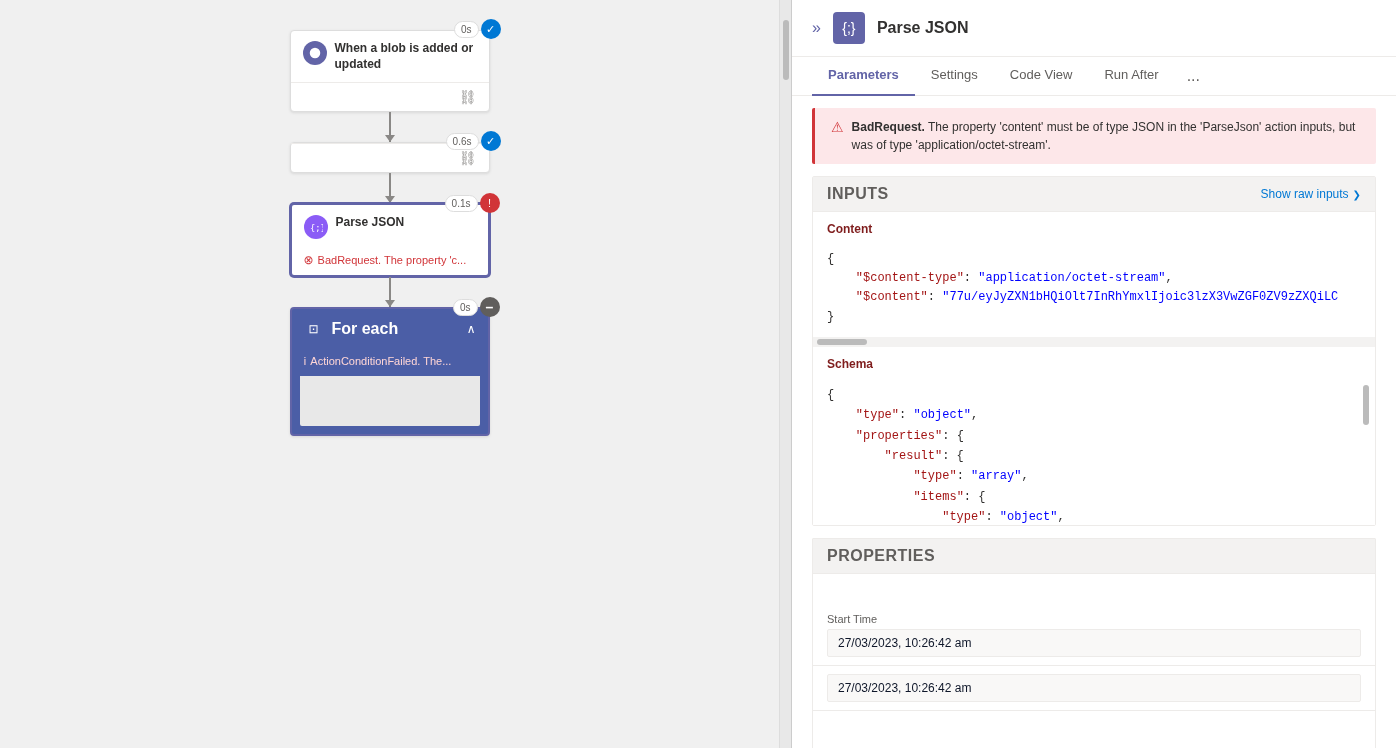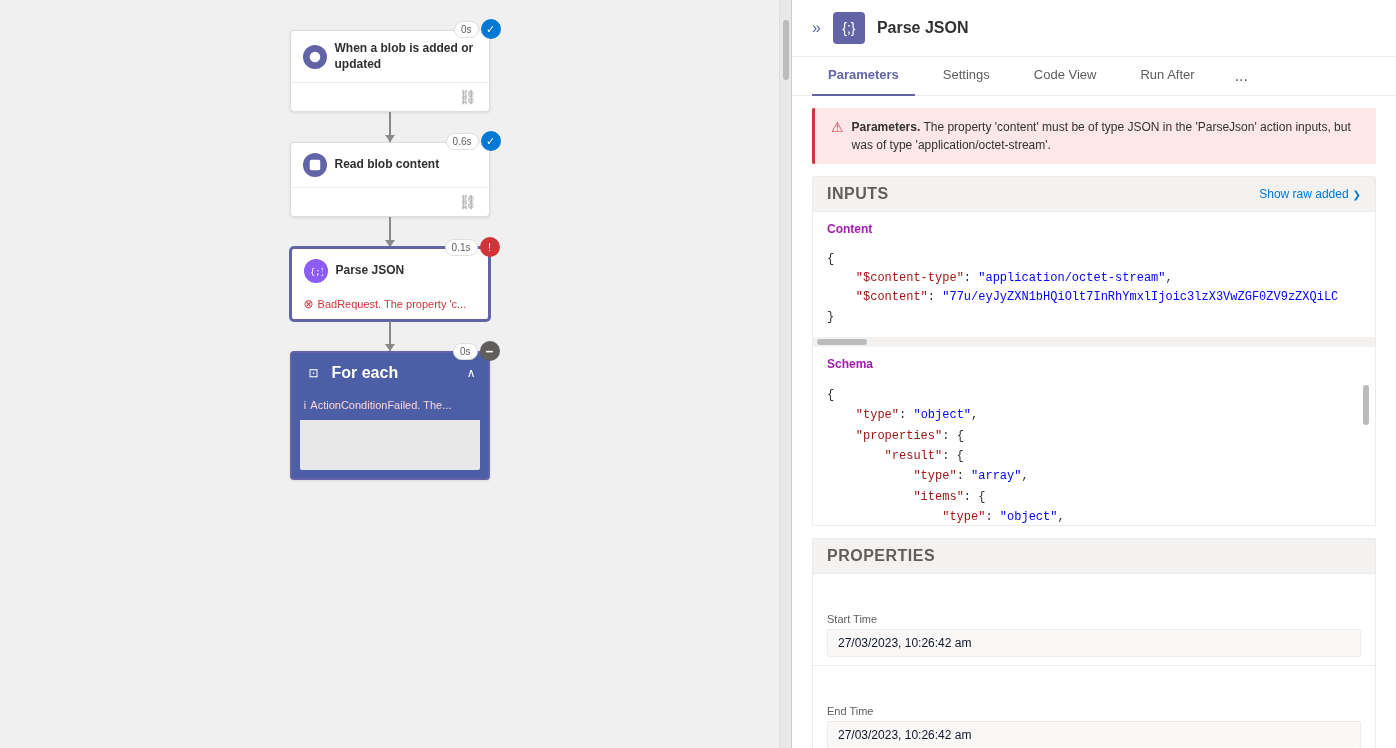--- a/index.html
+++ b/index.html
@@ -50,21 +50,20 @@
       box-shadow: 0 1px 3px rgba(0,0,0,0.1);
     }
 
     .node-card.selected {
       border: 2px solid #6264a7;
       box-shadow: 0 0 0 1px #6264a7;
     }
 
     .node-header {
       display: flex;
-      align-items: center;
       padding: 10px 12px;
       gap: 8px;
     }
 
     .node-icon {
       width: 24px;
       height: 24px;
       background: #6264a7;
       border-radius: 50%;
       display: flex;
@@ -289,21 +288,21 @@
       font-size: 16px;
       font-weight: 600;
       color: #323130;
     }
 
     
     .tabs-bar {
       display: flex;
       padding: 0 20px;
       border-bottom: 1px solid #edebe9;
-      gap: 12px;
+      gap: 0;
     }
 
     .tab {
       padding: 10px 16px;
       font-size: 13px;
       color: #605e5c;
       cursor: pointer;
       border-bottom: 2px solid transparent;
       margin-bottom: -1px;
     }
@@ -406,21 +405,21 @@
     }
 
     .code-red { color: #a31515; }
     .code-blue { color: #0000ff; }
     .code-dark { color: #323130; }
 
     
     .field-label {
       font-size: 12px;
       font-weight: 600;
-      color: #a21caf;
+      color: #7f1d1d;
       padding: 10px 14px 4px;
     }
 
     
     .properties-section {
       border: 1px solid #edebe9;
       margin: 12px 20px;
       border-radius: 1px;
     }
 
@@ -515,28 +514,20 @@
           <span class="duration-label">0s</span>
           <div class="status-icon-success">✓</div>
         </div>
       </div>
     </div>
 
     <div class="connector"></div>
 
     <div style="position:relative; margin-bottom: 0;">
       <div class="node-card">
-        <div class="node-header">
-          <div class="node-icon">
-            <svg viewBox="0 0 16 16">
-                <rect x="2" y="2" width="12" height="12" rx="2"></rect>
-              </svg>
-          </div>
-          <div class="node-title">Read blob content</div>
-        </div>
         <div class="node-footer">
           <span class="node-link-icon">⛓</span>
         </div>
         <div class="status-badge">
           <span class="duration-label">0.6s</span>
           <div class="status-icon-success">✓</div>
         </div>
       </div>
     </div>
 
@@ -607,29 +598,29 @@
     <div class="tab">Code View</div>
     <div class="tab">Run After</div>
     <div class="tab-more">...</div>
   </div>
 
   <div class="panel-content">
 
     <div class="error-banner">
       <span class="error-banner-icon">⚠</span>
       <div class="error-banner-text">
-        <strong>Parameters.</strong><span> The property 'content' must be of type JSON in the 'ParseJson' action inputs, but was of type 'application/octet-stream'.</span>
+        <strong>BadRequest.</strong><span> The property 'content' must be of type JSON in the 'ParseJson' action inputs, but was of type 'application/octet-stream'.</span>
       </div>
     </div>
 
     <div class="section">
       <div class="section-header">
         <span class="section-title">INPUTS</span>
         <span class="section-action">
-          <span>Show raw added</span>
+          <span>Show raw inputs</span>
           <span class="section-action-chevron">❯</span>
         </span>
       </div>
 
       <div class="field-label">Content</div>
       <div class="code-block">
         <div><span class="code-dark">{</span></div>
         <div>&nbsp;&nbsp;&nbsp;&nbsp;<span class="code-red">"$content-type"</span><span class="code-dark">: </span><span class="code-blue">"application/octet-stream"</span><span class="code-dark">,</span></div>
         <div>&nbsp;&nbsp;&nbsp;&nbsp;<span class="code-red">"$content"</span><span class="code-dark">: </span><span class="code-blue">"77u/eyJyZXN1bHQiOlt7InRhYmxlIjoic3lzX3VwZGF0ZV9zZXQiLC</span></div>
         <div><span class="code-dark">}</span></div>
@@ -660,21 +651,20 @@
       <div class="section-header">
         <span class="section-title">PROPERTIES</span>
       </div>
 
       <div class="prop-field">
         <div class="prop-label">Start Time</div>
         <div class="prop-value">27/03/2023, 10:26:42 am</div>
       </div>
 
       <div class="prop-field">
-        <div class="prop-label">End Time</div>
         <div class="prop-value">27/03/2023, 10:26:42 am</div>
       </div>
 
       <div class="prop-field">
         <div class="prop-label">Failed</div>
         <div class="prop-value">Start</div>
       </div>
     </div>
 
   </div>

